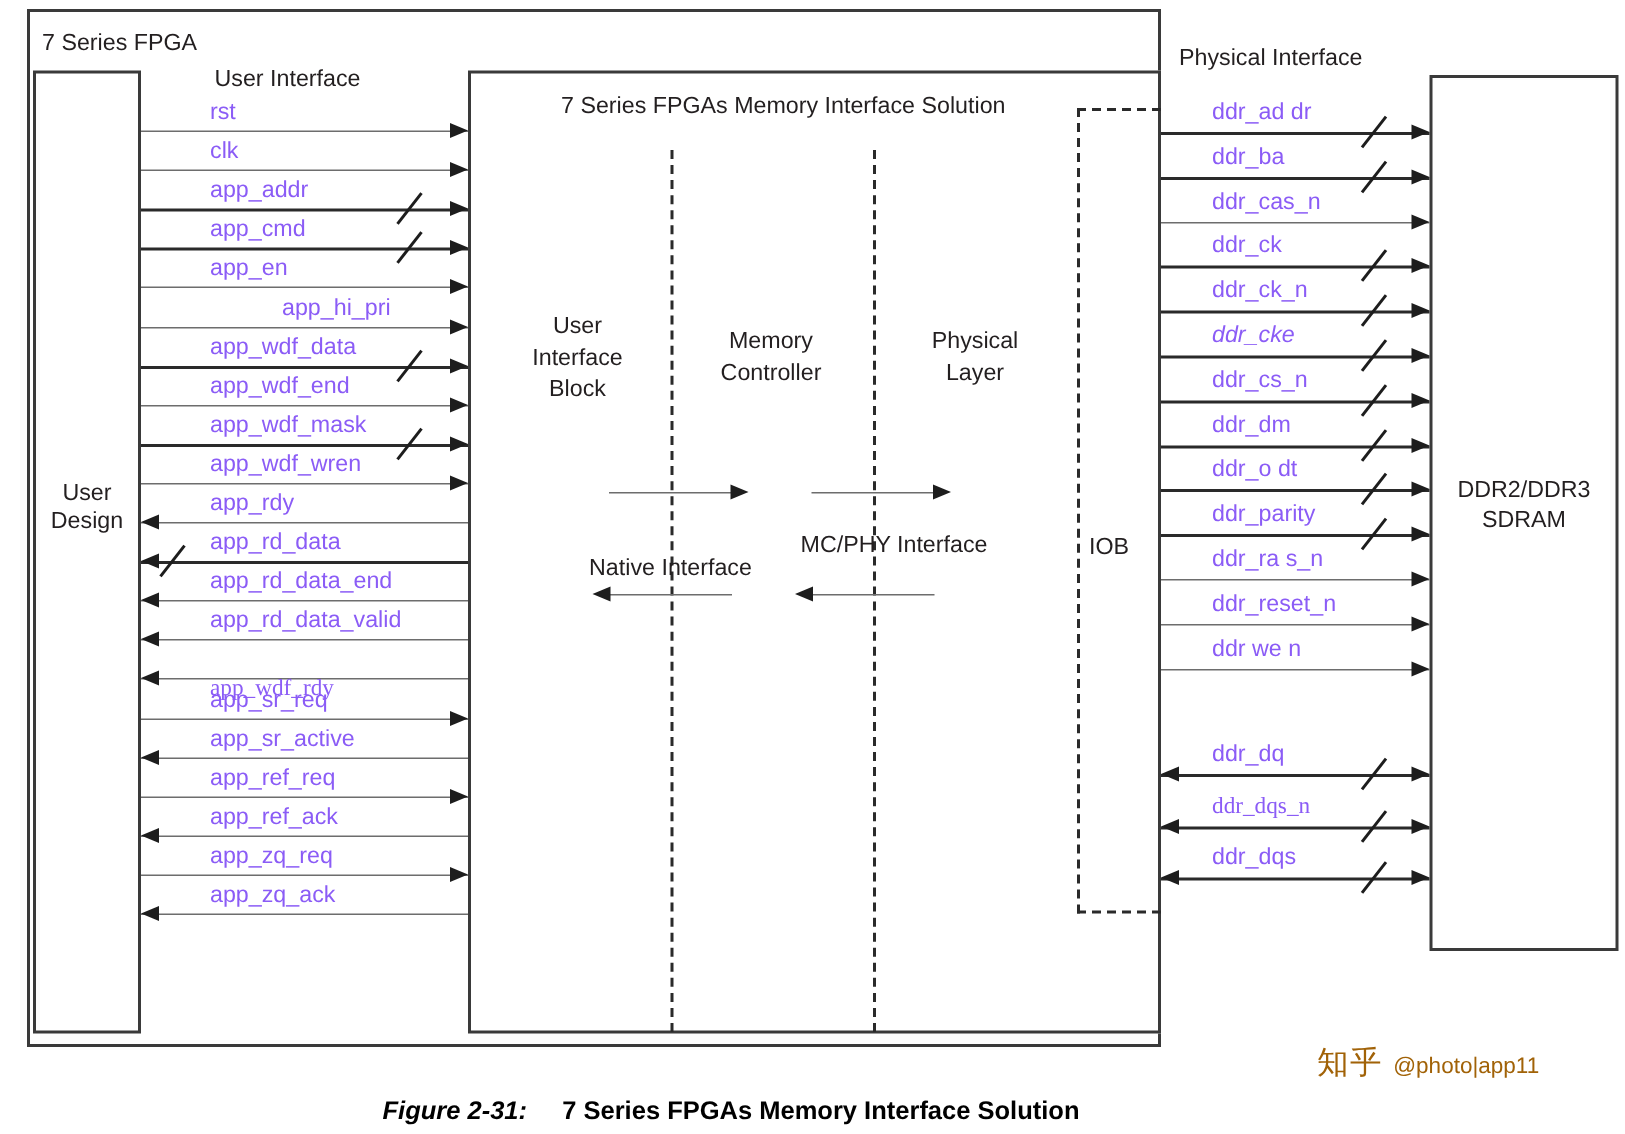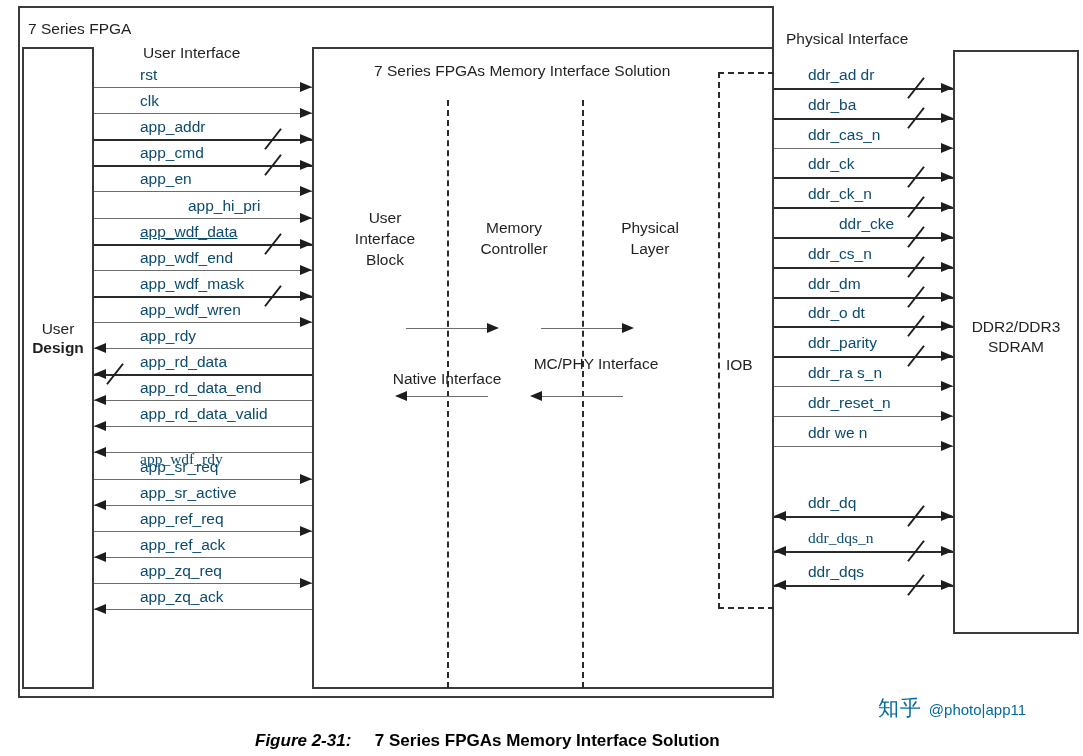--- a/index.html
+++ b/index.html
@@ -30,21 +30,21 @@
     color: #231f20;
     white-space: nowrap;
     line-height: 1.15;
   }
   .label.center {
     text-align: center;
   }
   .sig-label {
     position: absolute;
     font-size: 15.5px;
-    color: #0c4a6e;
+    color: #8b5cf6;
     white-space: nowrap;
     line-height: 1;
   }
   .wire {
     position: absolute;
     height: 0;
     border-top: 1.6px solid #6d6d6d;
   }
   .wire.bold {
     border-top-width: 2.6px;
@@ -89,42 +89,42 @@
   }
   .caption .fignum {
     font-style: italic;
     font-weight: bold;
   }
   .caption .figtitle {
     font-weight: bold;
   }
   .watermark {
     position: absolute;
-    color: #0369a1;
+    color: #a16207;
     font-size: 21px;
     letter-spacing: 1px;
     white-space: nowrap;
     user-select: none;
   }
   .watermark .wm-handle {
     font-size: 15px;
     letter-spacing: 0;
   }
 </style>
 </head>
 <body>
 
 <div id="stage">
 
   <div class="box" style="left:18px; top:6px; width:756px; height:692px; border-width:2px;"></div>
   <div class="label" style="left:28px; top:20px;">7 Series FPGA</div>
 
   <div class="box" style="left:22px; top:47px; width:72px; height:642px;"></div>
   <div class="label center" style="left:22px; top:320px; width:72px;">User</div>
-  <div class="label center" style="left:22px; top:339px; width:72px;font-weight:bold;">Design</div>
+  <div class="label center" style="left:22px; top:339px; width:72px;">Design</div>
 
   <div class="box" style="left:312px; top:47px; width:462px; height:642px;"></div>
   <div class="label" style="left:374px; top:62px;">7 Series FPGAs Memory Interface Solution</div>
 
   <div class="box" style="left:953px; top:50px; width:126px; height:584px;"></div>
   <div class="label center" style="left:953px; top:318px; width:126px;">DDR2/DDR3</div>
   <div class="label center" style="left:953px; top:338px; width:126px;">SDRAM</div>
 
   <div class="label" style="left:143px; top:44px;">User Interface</div>
   <div class="label" style="left:786px; top:30px;">Physical Interface</div>
@@ -178,21 +178,21 @@
       <div class="sig-label" style="left:140px; top:145.3px;">app_cmd</div>
       <div class="wire" style="left:94px; top:191.4px; width:218px;"></div>
       <div class="arrowhead right" style="left:300px; top:186.4px;"></div>
       <div class="sig-label" style="left:140px; top:171.4px;">app_en</div>
       <div class="wire" style="left:94px; top:217.5px; width:218px;"></div>
       <div class="arrowhead right" style="left:300px; top:212.5px;"></div>
       <div class="sig-label" style="left:140px; top:197.5px;margin-left:48px;">app_hi_pri</div>
       <div class="wire bold" style="left:94px; top:243.60000000000002px; width:218px;"></div>
       <div class="arrowhead right" style="left:300px; top:238.60000000000002px;"></div>
       <div class="slash" style="left:272px; top:230.60000000000002px; height:26px;"></div>
-      <div class="sig-label" style="left:140px; top:223.60000000000002px;text-decoration:underline;">app_wdf_data</div>
+      <div class="sig-label" style="left:140px; top:223.60000000000002px;">app_wdf_data</div>
       <div class="wire" style="left:94px; top:269.70000000000005px; width:218px;"></div>
       <div class="arrowhead right" style="left:300px; top:264.70000000000005px;"></div>
       <div class="sig-label" style="left:140px; top:249.70000000000005px;">app_wdf_end</div>
       <div class="wire bold" style="left:94px; top:295.8px; width:218px;"></div>
       <div class="arrowhead right" style="left:300px; top:290.8px;"></div>
       <div class="slash" style="left:272px; top:282.8px; height:26px;"></div>
       <div class="sig-label" style="left:140px; top:275.8px;">app_wdf_mask</div>
       <div class="wire" style="left:94px; top:321.9px; width:218px;"></div>
       <div class="arrowhead right" style="left:300px; top:316.9px;"></div>
       <div class="sig-label" style="left:140px; top:301.9px;">app_wdf_wren</div>
@@ -248,21 +248,21 @@
       <div class="arrowhead right" style="left:941px; top:172.4px;"></div>
       <div class="slash" style="left:915px; top:164.4px; height:26px;"></div>
       <div class="sig-label" style="left:808px; top:156.4px;">ddr_ck</div>
       <div class="wire bold" style="left:774px; top:207.2px; width:179px;"></div>
       <div class="arrowhead right" style="left:941px; top:202.2px;"></div>
       <div class="slash" style="left:915px; top:194.2px; height:26px;"></div>
       <div class="sig-label" style="left:808px; top:186.2px;">ddr_ck_n</div>
       <div class="wire bold" style="left:774px; top:237px; width:179px;"></div>
       <div class="arrowhead right" style="left:941px; top:232px;"></div>
       <div class="slash" style="left:915px; top:224px; height:26px;"></div>
-      <div class="sig-label" style="left:839px; top:216px;">ddr_cke</div>
+      <div class="sig-label" style="left:808px; top:216px;font-style:italic;">ddr_cke</div>
       <div class="wire bold" style="left:774px; top:266.8px; width:179px;"></div>
       <div class="arrowhead right" style="left:941px; top:261.8px;"></div>
       <div class="slash" style="left:915px; top:253.8px; height:26px;"></div>
       <div class="sig-label" style="left:808px; top:245.8px;">ddr_cs_n</div>
       <div class="wire bold" style="left:774px; top:296.6px; width:179px;"></div>
       <div class="arrowhead right" style="left:941px; top:291.6px;"></div>
       <div class="slash" style="left:915px; top:283.6px; height:26px;"></div>
       <div class="sig-label" style="left:808px; top:275.6px;">ddr_dm</div>
       <div class="wire bold" style="left:774px; top:326.4px; width:179px;"></div>
       <div class="arrowhead right" style="left:941px; top:321.4px;"></div>

